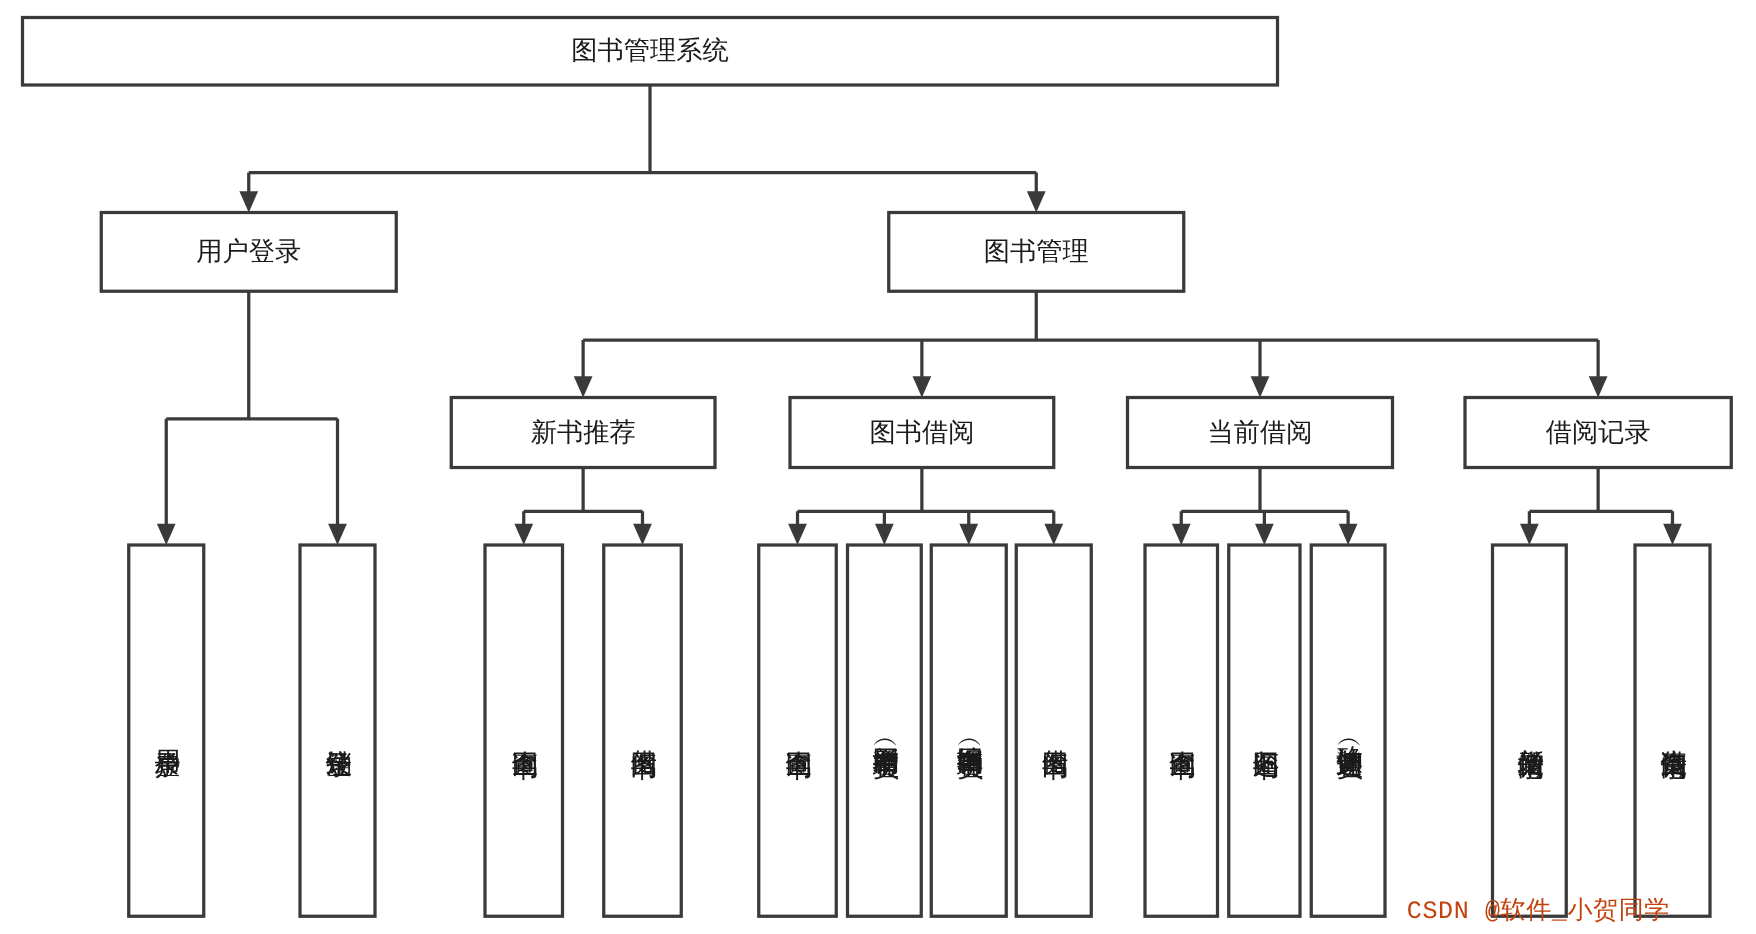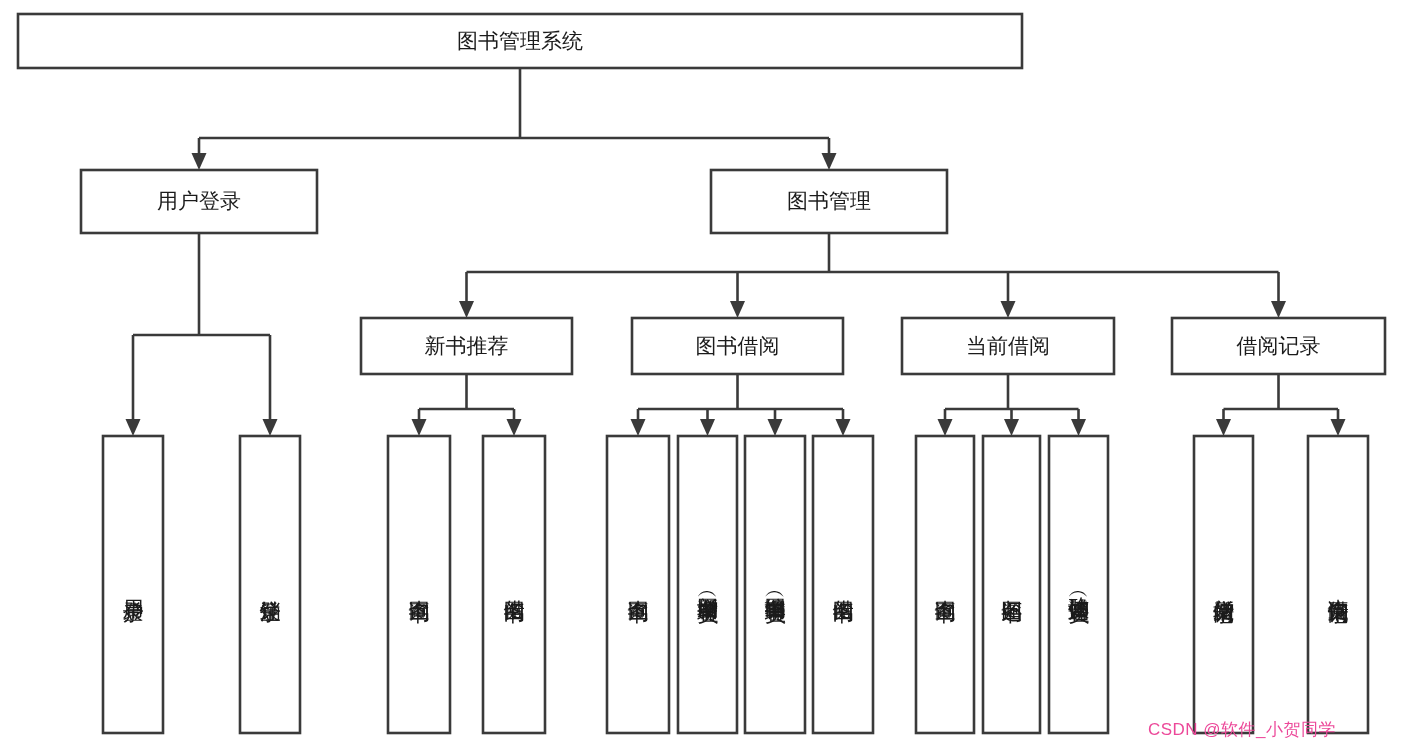--- a/index.html
+++ b/index.html
@@ -60,23 +60,23 @@
     display: flex;
     align-items: center;
     justify-content: center;
     white-space: nowrap;
     pointer-events: none;
   }
   .watermark {
     position: absolute;
     right: 8px;
     bottom: 6px;
-    font-family: Liberation Sans, sans-serif;
-    font-size: 17px;
-    color: #ec4899;
+    font-family: Liberation Mono, monospace;
+    font-size: 20px;
+    color: #c2410c;
     white-space: nowrap;
     letter-spacing: 0.5px;
   }
 </style>
 </head>
 <body>
 
 <div id="diagram-root">
 
   <svg class="diagram-canvas" viewBox="0 0 1405 747">

